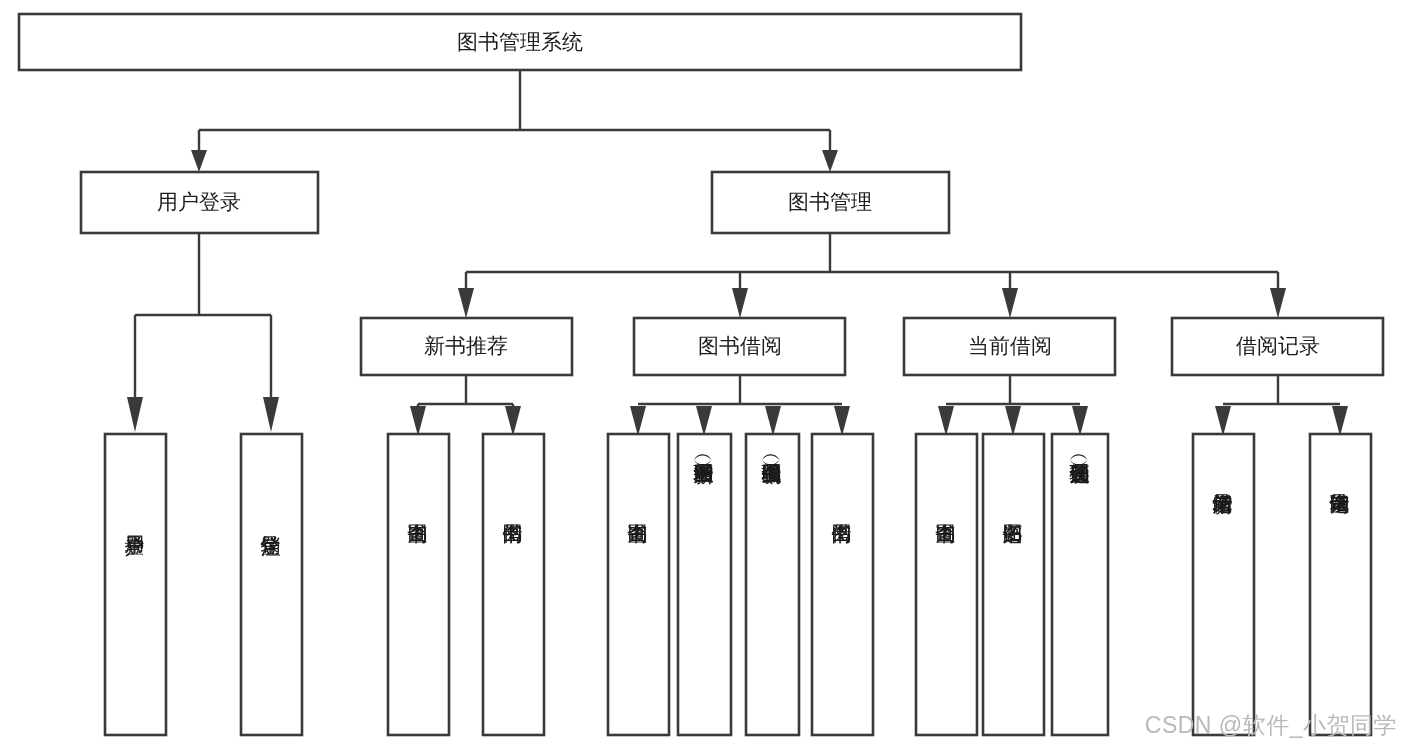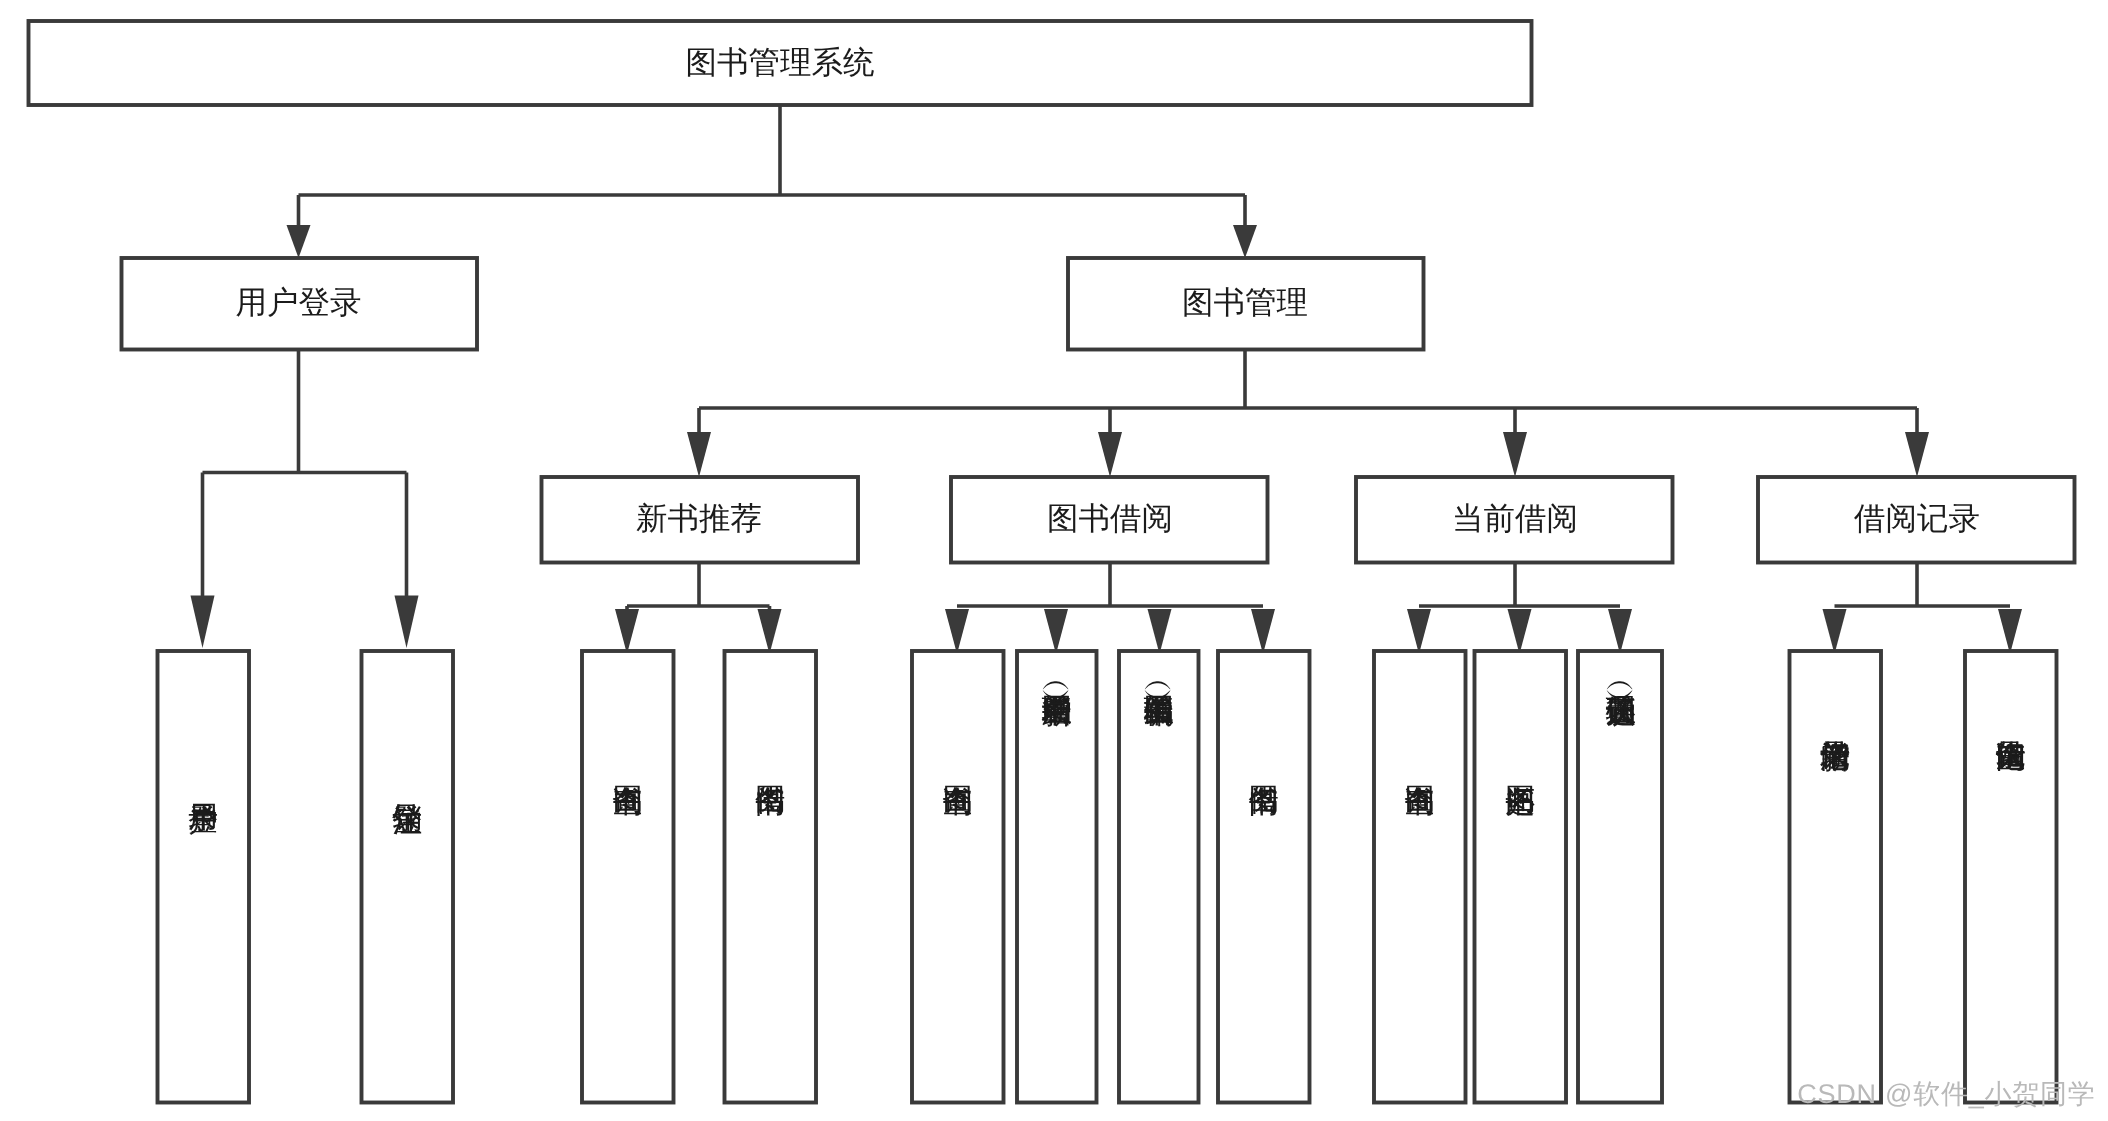--- a/index.html
+++ b/index.html
@@ -49,21 +49,21 @@
   }
   .arrow-head {
     fill: #3a3a3a;
     stroke: none;
   }
   .watermark {
     position: absolute;
     right: 8px;
     bottom: 6px;
     font-family: "Liberation Sans", "DejaVu Sans", sans-serif;
-    font-size: 18px;
+    font-size: 23px;
     color: #b9b9b9;
     white-space: nowrap;
     letter-spacing: 0.5px;
   }
 </style>
 </head>
 <body>
 
 <div id="diagram-root">
 

